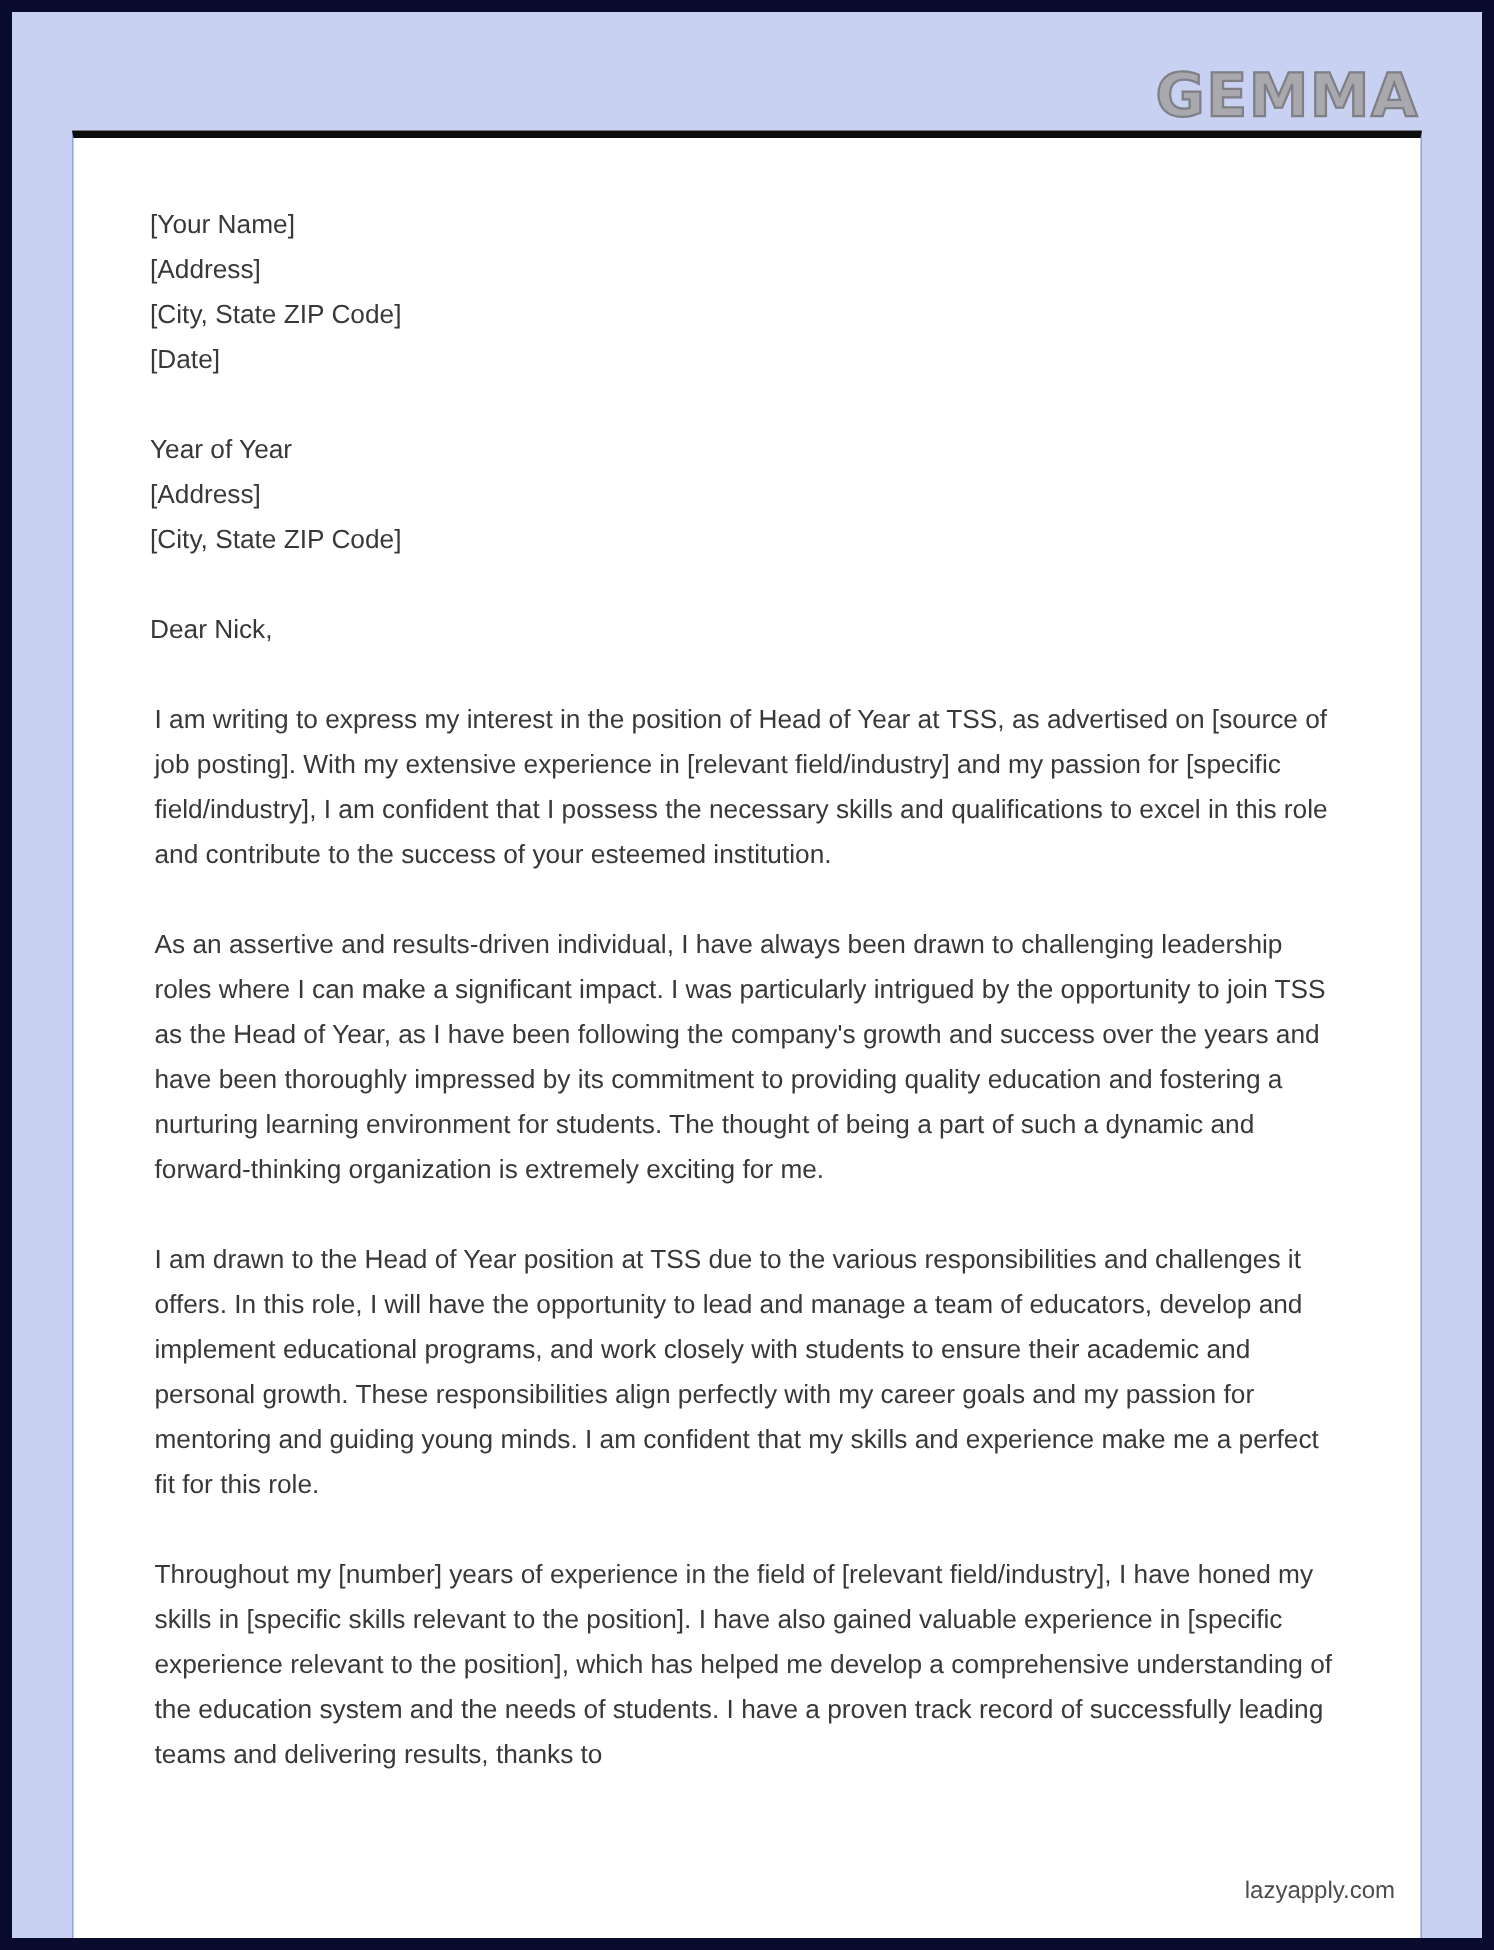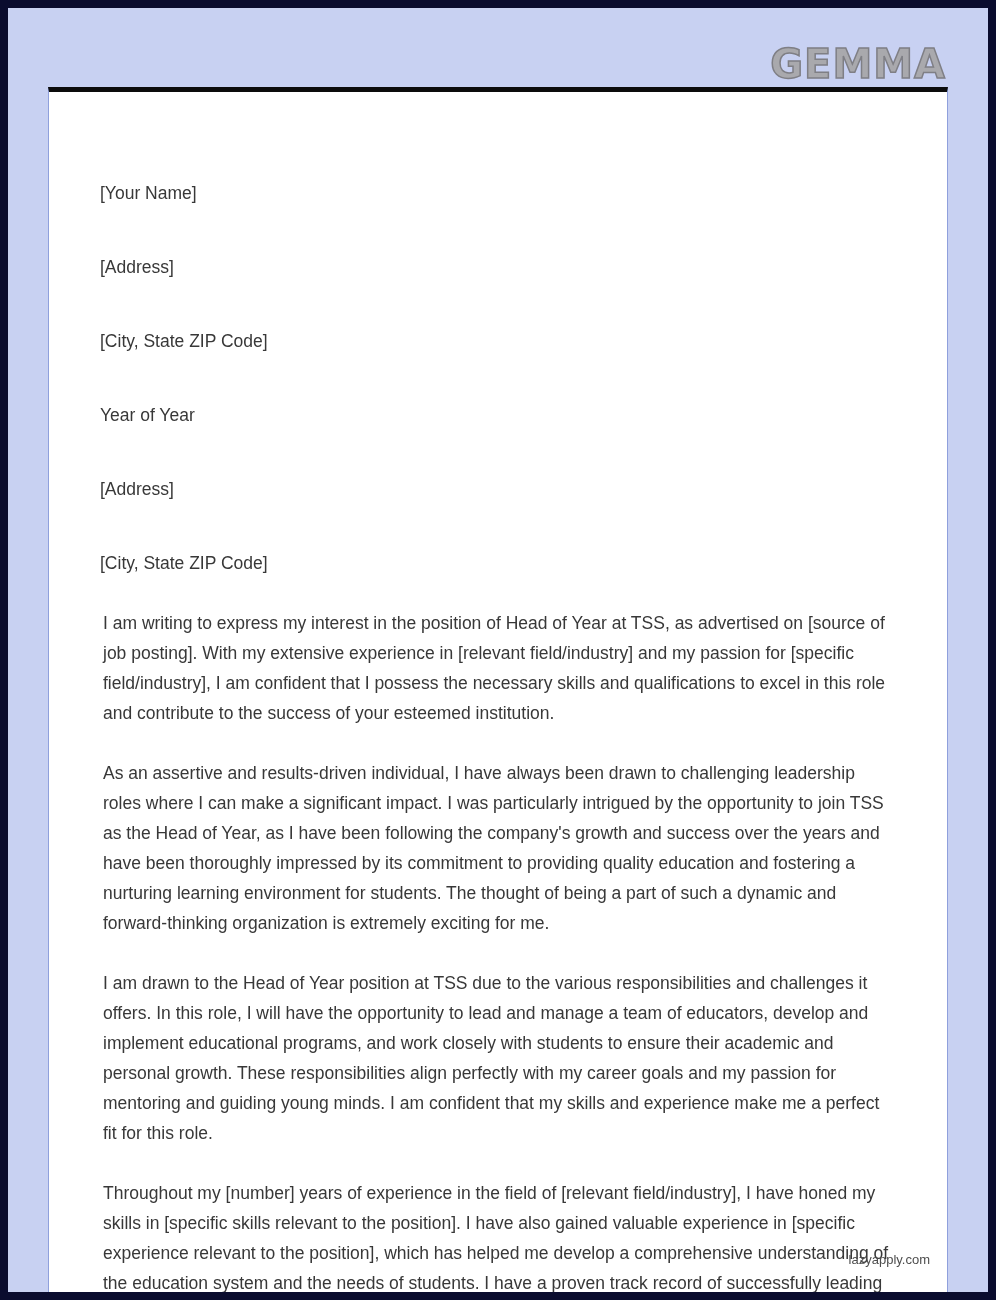--- a/index.html
+++ b/index.html
@@ -51,56 +51,59 @@
     line-height: 30px;
   }
   .block {
     margin: 0 0 30px 0;
   }
   .block:last-child {
     margin-bottom: 0;
   }
   .line {
     white-space: pre;
-    margin-top: 44px;
   }
   p.para {
     margin: 0 0 30px 3px;
   }
   .watermark {
     position: absolute;
     top: 1244px;
     right: 58px;
-    font-size: 13px;
+    font-size: 16px;
     color: #4d4d4d;
     z-index: 5;
     background: transparent;
   }
 </style>
 </head>
 <body>
 
 <div class="header">
   <div class="brand">GEMMA</div>
 </div>
 
 <div class="letter-page letter-text">
 
   <div class="block">
     <div class="line">[Your Name]</div>
     <div class="line">[Address]</div>
     <div class="line">[City, State ZIP Code]</div>
+    <div class="line">[Date]</div>
   </div>
 
   <div class="block">
     <div class="line">Year of Year</div>
     <div class="line">[Address]</div>
     <div class="line">[City, State ZIP Code]</div>
   </div>
 
+  <div class="block">
+    <div class="line">Dear Nick,</div>
+  </div>
 
   <p class="para">I am writing to express my interest in the position of Head of Year at TSS, as advertised on [source of job posting]. With my extensive experience in [relevant field/industry] and my passion for [specific field/industry], I am confident that I possess the necessary skills and qualifications to excel in this role and contribute to the success of your esteemed institution.</p>
   <p class="para">As an assertive and results-driven individual, I have always been drawn to challenging leadership roles where I can make a significant impact. I was particularly intrigued by the opportunity to join TSS as the Head of Year, as I have been following the company's growth and success over the years and have been thoroughly impressed by its commitment to providing quality education and fostering a nurturing learning environment for students. The thought of being a part of such a dynamic and forward-thinking organization is extremely exciting for me.</p>
   <p class="para">I am drawn to the Head of Year position at TSS due to the various responsibilities and challenges it offers. In this role, I will have the opportunity to lead and manage a team of educators, develop and implement educational programs, and work closely with students to ensure their academic and personal growth. These responsibilities align perfectly with my career goals and my passion for mentoring and guiding young minds. I am confident that my skills and experience make me a perfect fit for this role.</p>
   <p class="para">Throughout my [number] years of experience in the field of [relevant field/industry], I have honed my skills in [specific skills relevant to the position]. I have also gained valuable experience in [specific experience relevant to the position], which has helped me develop a comprehensive understanding of the education system and the needs of students. I have a proven track record of successfully leading teams and delivering results, thanks to</p>
 
 </div>
 
 <div class="watermark">lazyapply.com</div>
 

